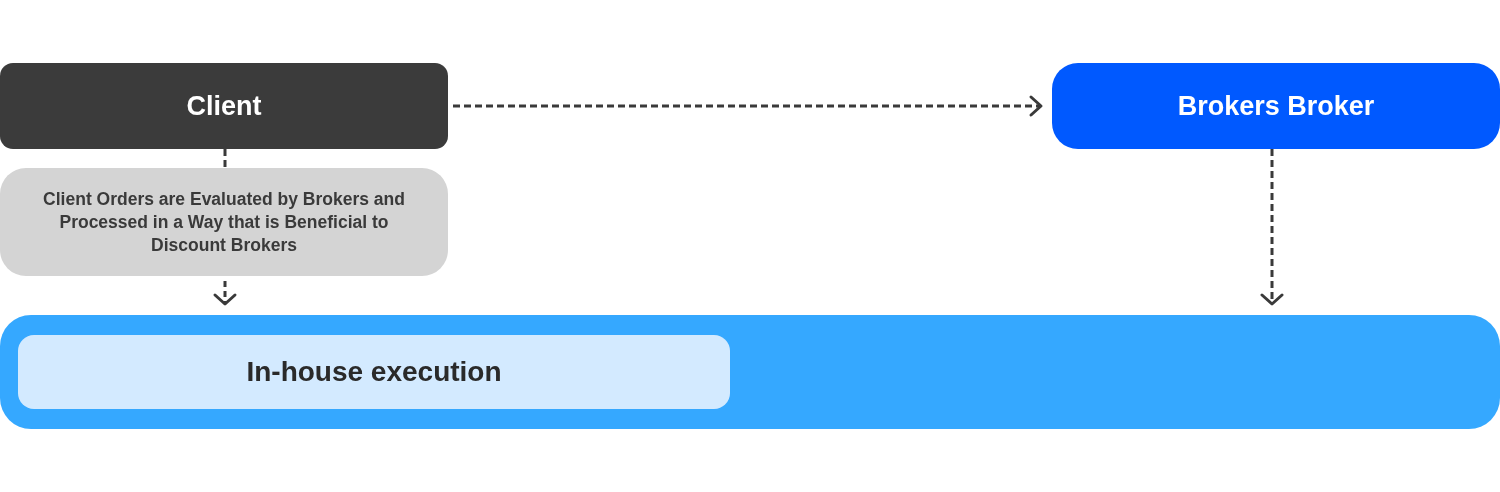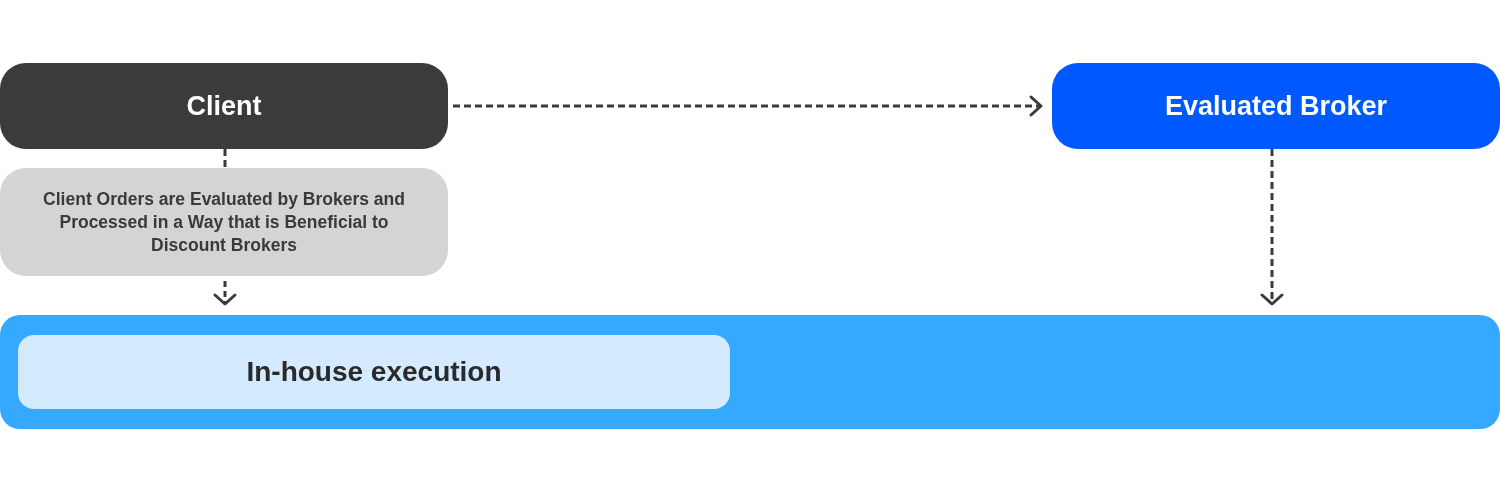--- a/index.html
+++ b/index.html
@@ -1,22 +1,22 @@
 <!DOCTYPE html>
 <html><head>
 <meta charset="utf-8">
 <style>
   html, body { margin:0; padding:0; }
   body { width:1500px; height:492px; background:#ffffff; position:relative; overflow:hidden;
          font-family:"Liberation Sans", "DejaVu Sans", sans-serif; }
   .box { position:absolute; display:flex; align-items:center; justify-content:center; text-align:center; box-sizing:border-box; }
-  .client { left:0; top:63px; width:448px; height:86px; background:#3b3b3b; border-radius:26px; color:#ffffff; font-weight:700; font-size:27px; }
+  .client { left:0; top:63px; width:448px; height:86px; background:#3b3b3b; border-radius:13px; color:#ffffff; font-weight:700; font-size:27px; }
   .broker { left:1052px; top:63px; width:448px; height:86px; background:#0059ff; border-radius:26px; color:#ffffff; font-weight:700; font-size:27px; }
   .note { left:0; top:168px; width:448px; height:108px; background:#d4d4d4; border-radius:26px; color:#3a3a3a; font-weight:700; font-size:17.5px; line-height:23px; padding:0 20px; }
-  .outer { position:absolute; left:0; top:315px; width:1500px; height:114px; background:#35a8ff; border-radius:20px; }
+  .outer { position:absolute; left:0; top:315px; width:1500px; height:114px; background:#35a8ff; border-radius:31px; }
   .inner { position:absolute; top:20px; height:74px; width:712px; background:#d3eaff; border-radius:16px; display:flex; align-items:center; justify-content:center; color:#2a2a2a; font-weight:700; font-size:28px; }
   .inner.left { left:18px; }
   .inner.right { left:769px; }
   svg.conn { position:absolute; left:0; top:0; width:1500px; height:492px; pointer-events:none; }
 </style>
 </head>
 <body>
 
 <svg class="conn" viewBox="0 0 1500 492">
   <g stroke="#3a3a3a" stroke-width="3" fill="none">
@@ -28,21 +28,21 @@
     <line x1="1272" y1="149" x2="1272" y2="303" stroke-dasharray="7 4"></line>
     <polyline points="1262,295 1272,304 1282,295" stroke-linecap="round" stroke-linejoin="round"></polyline>
   </g>
 </svg>
 
 <div class="box client">
   <span>Client</span>
 </div>
 
 <div class="box broker">
-  <span>Evaluated Broker</span>
+  <span>Brokers Broker</span>
 </div>
 
 <div class="box note">
   <span>Client Orders are Evaluated by Brokers and Processed in a Way that is Beneficial to Discount Brokers</span>
 </div>
 
 <div class="outer">
   <div class="inner left">
     <span>In-house execution</span>
   </div>

